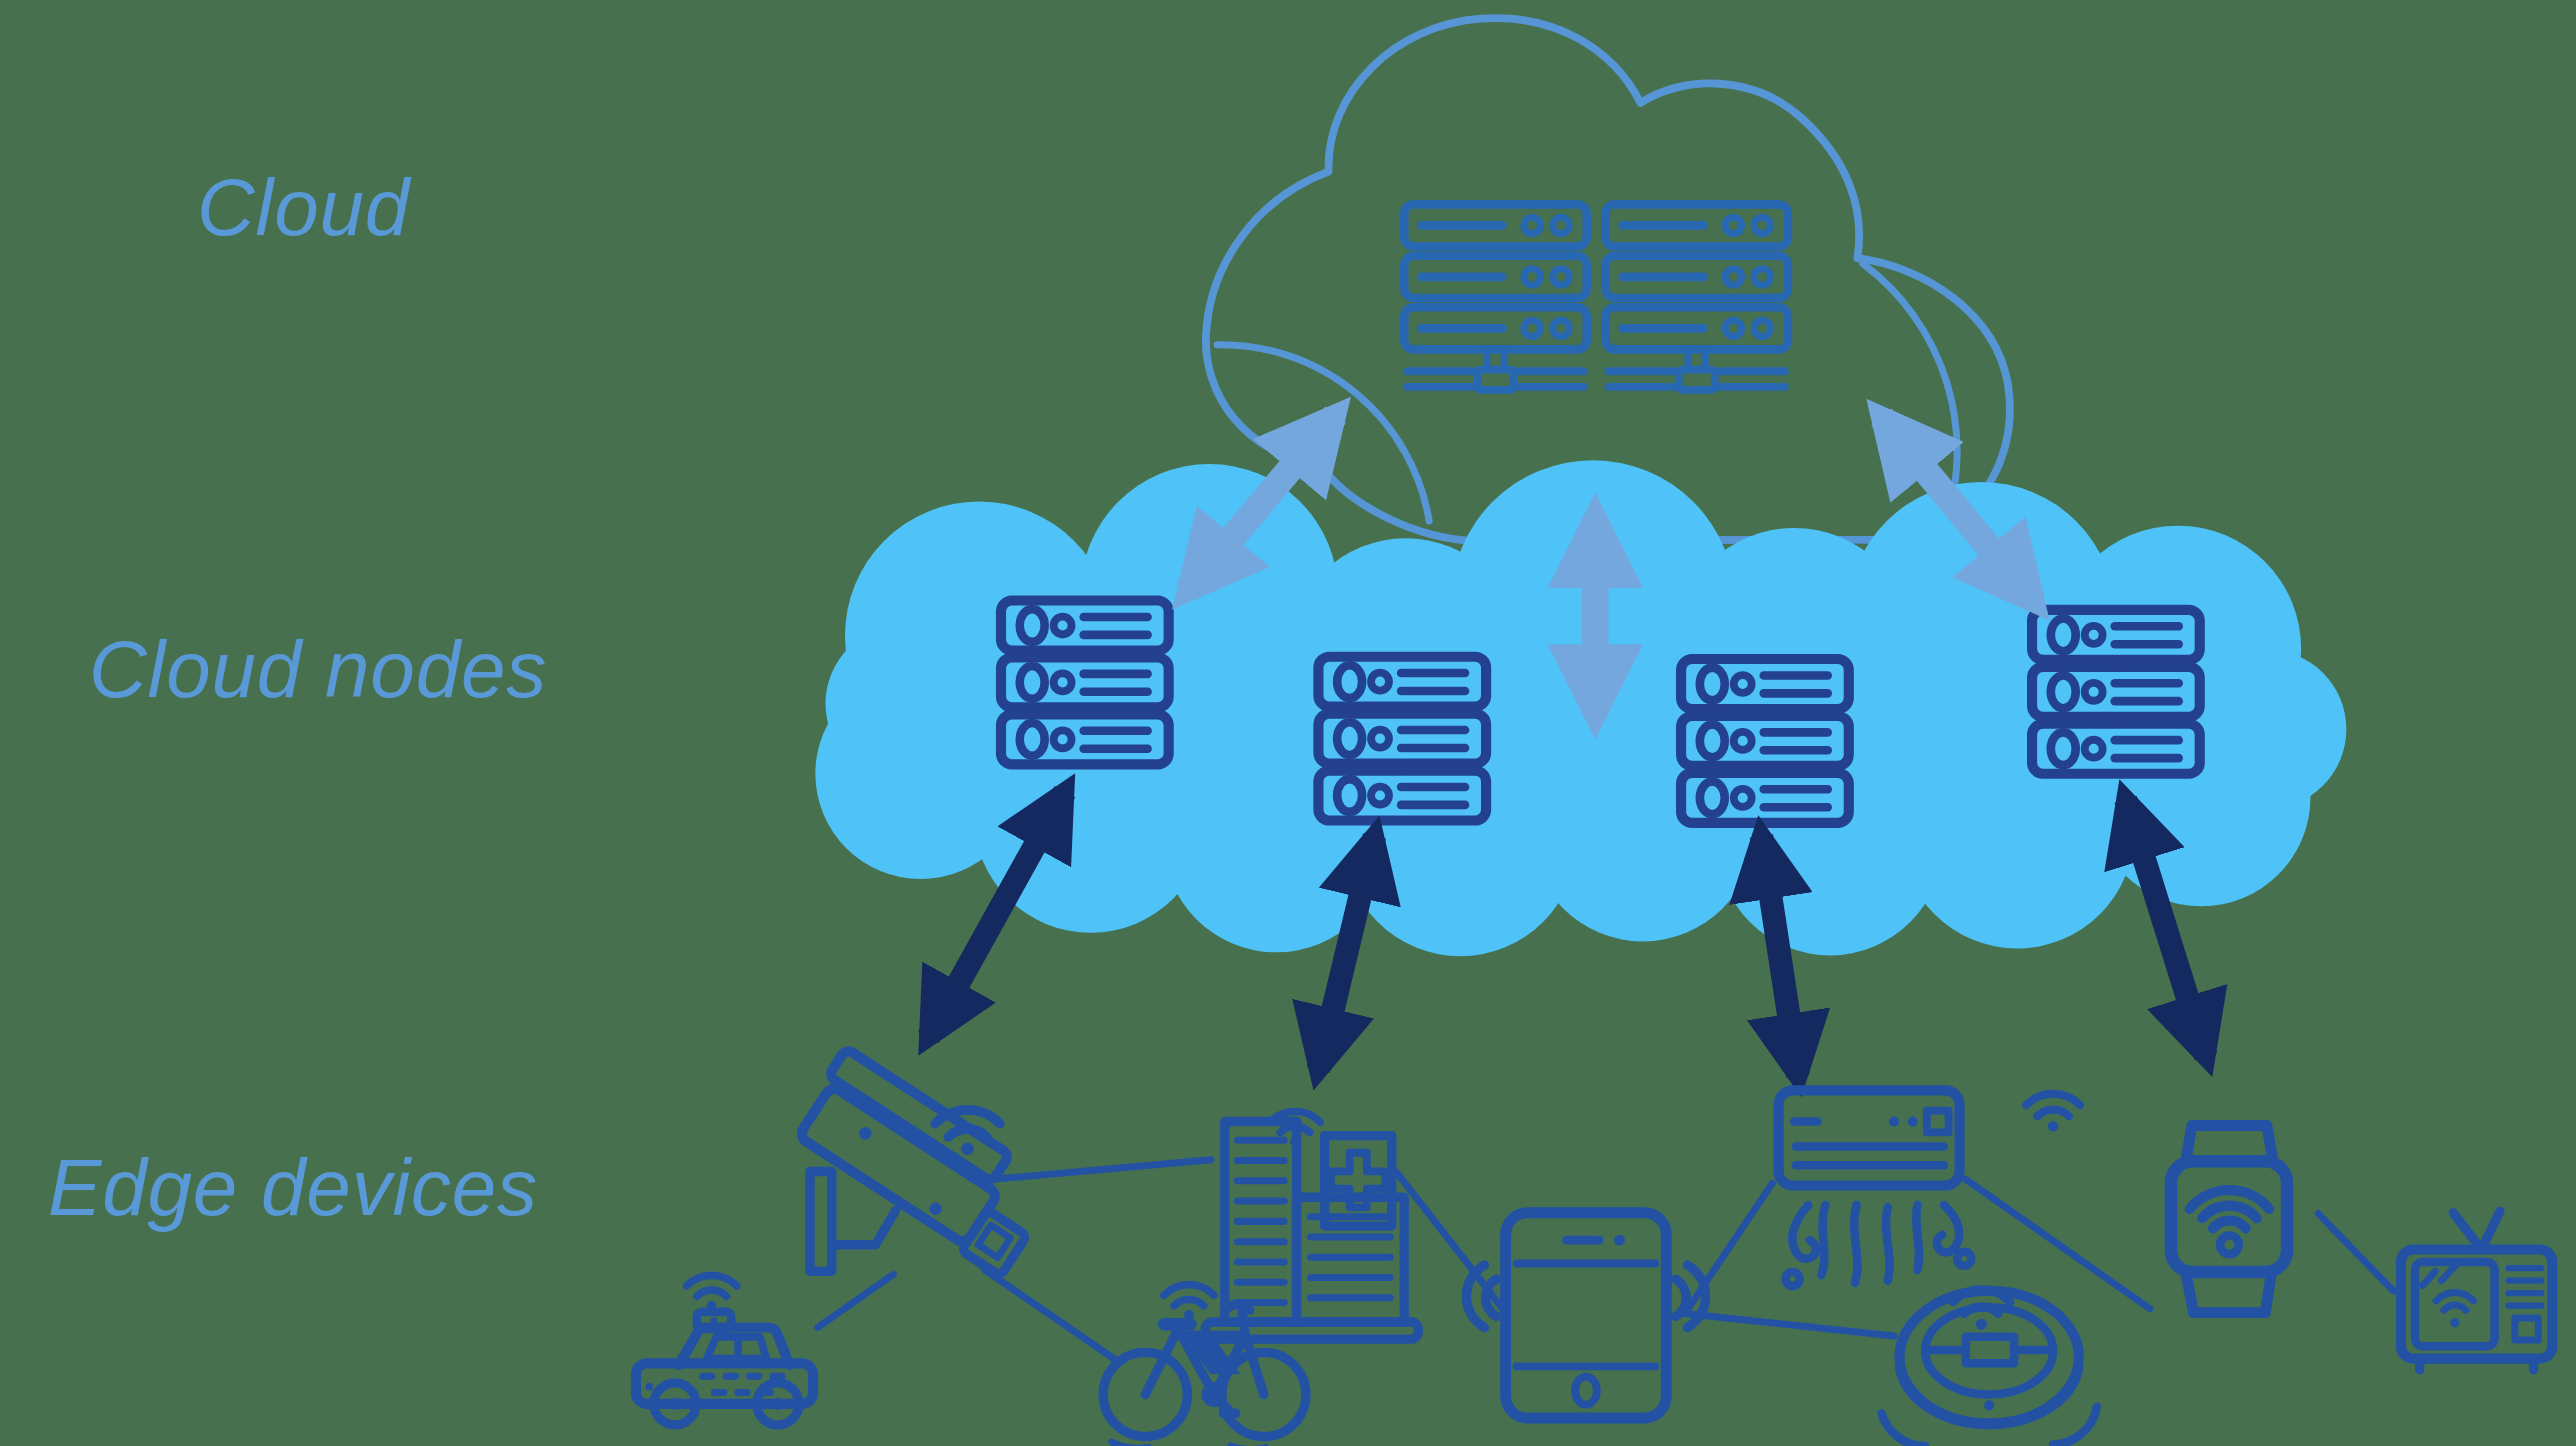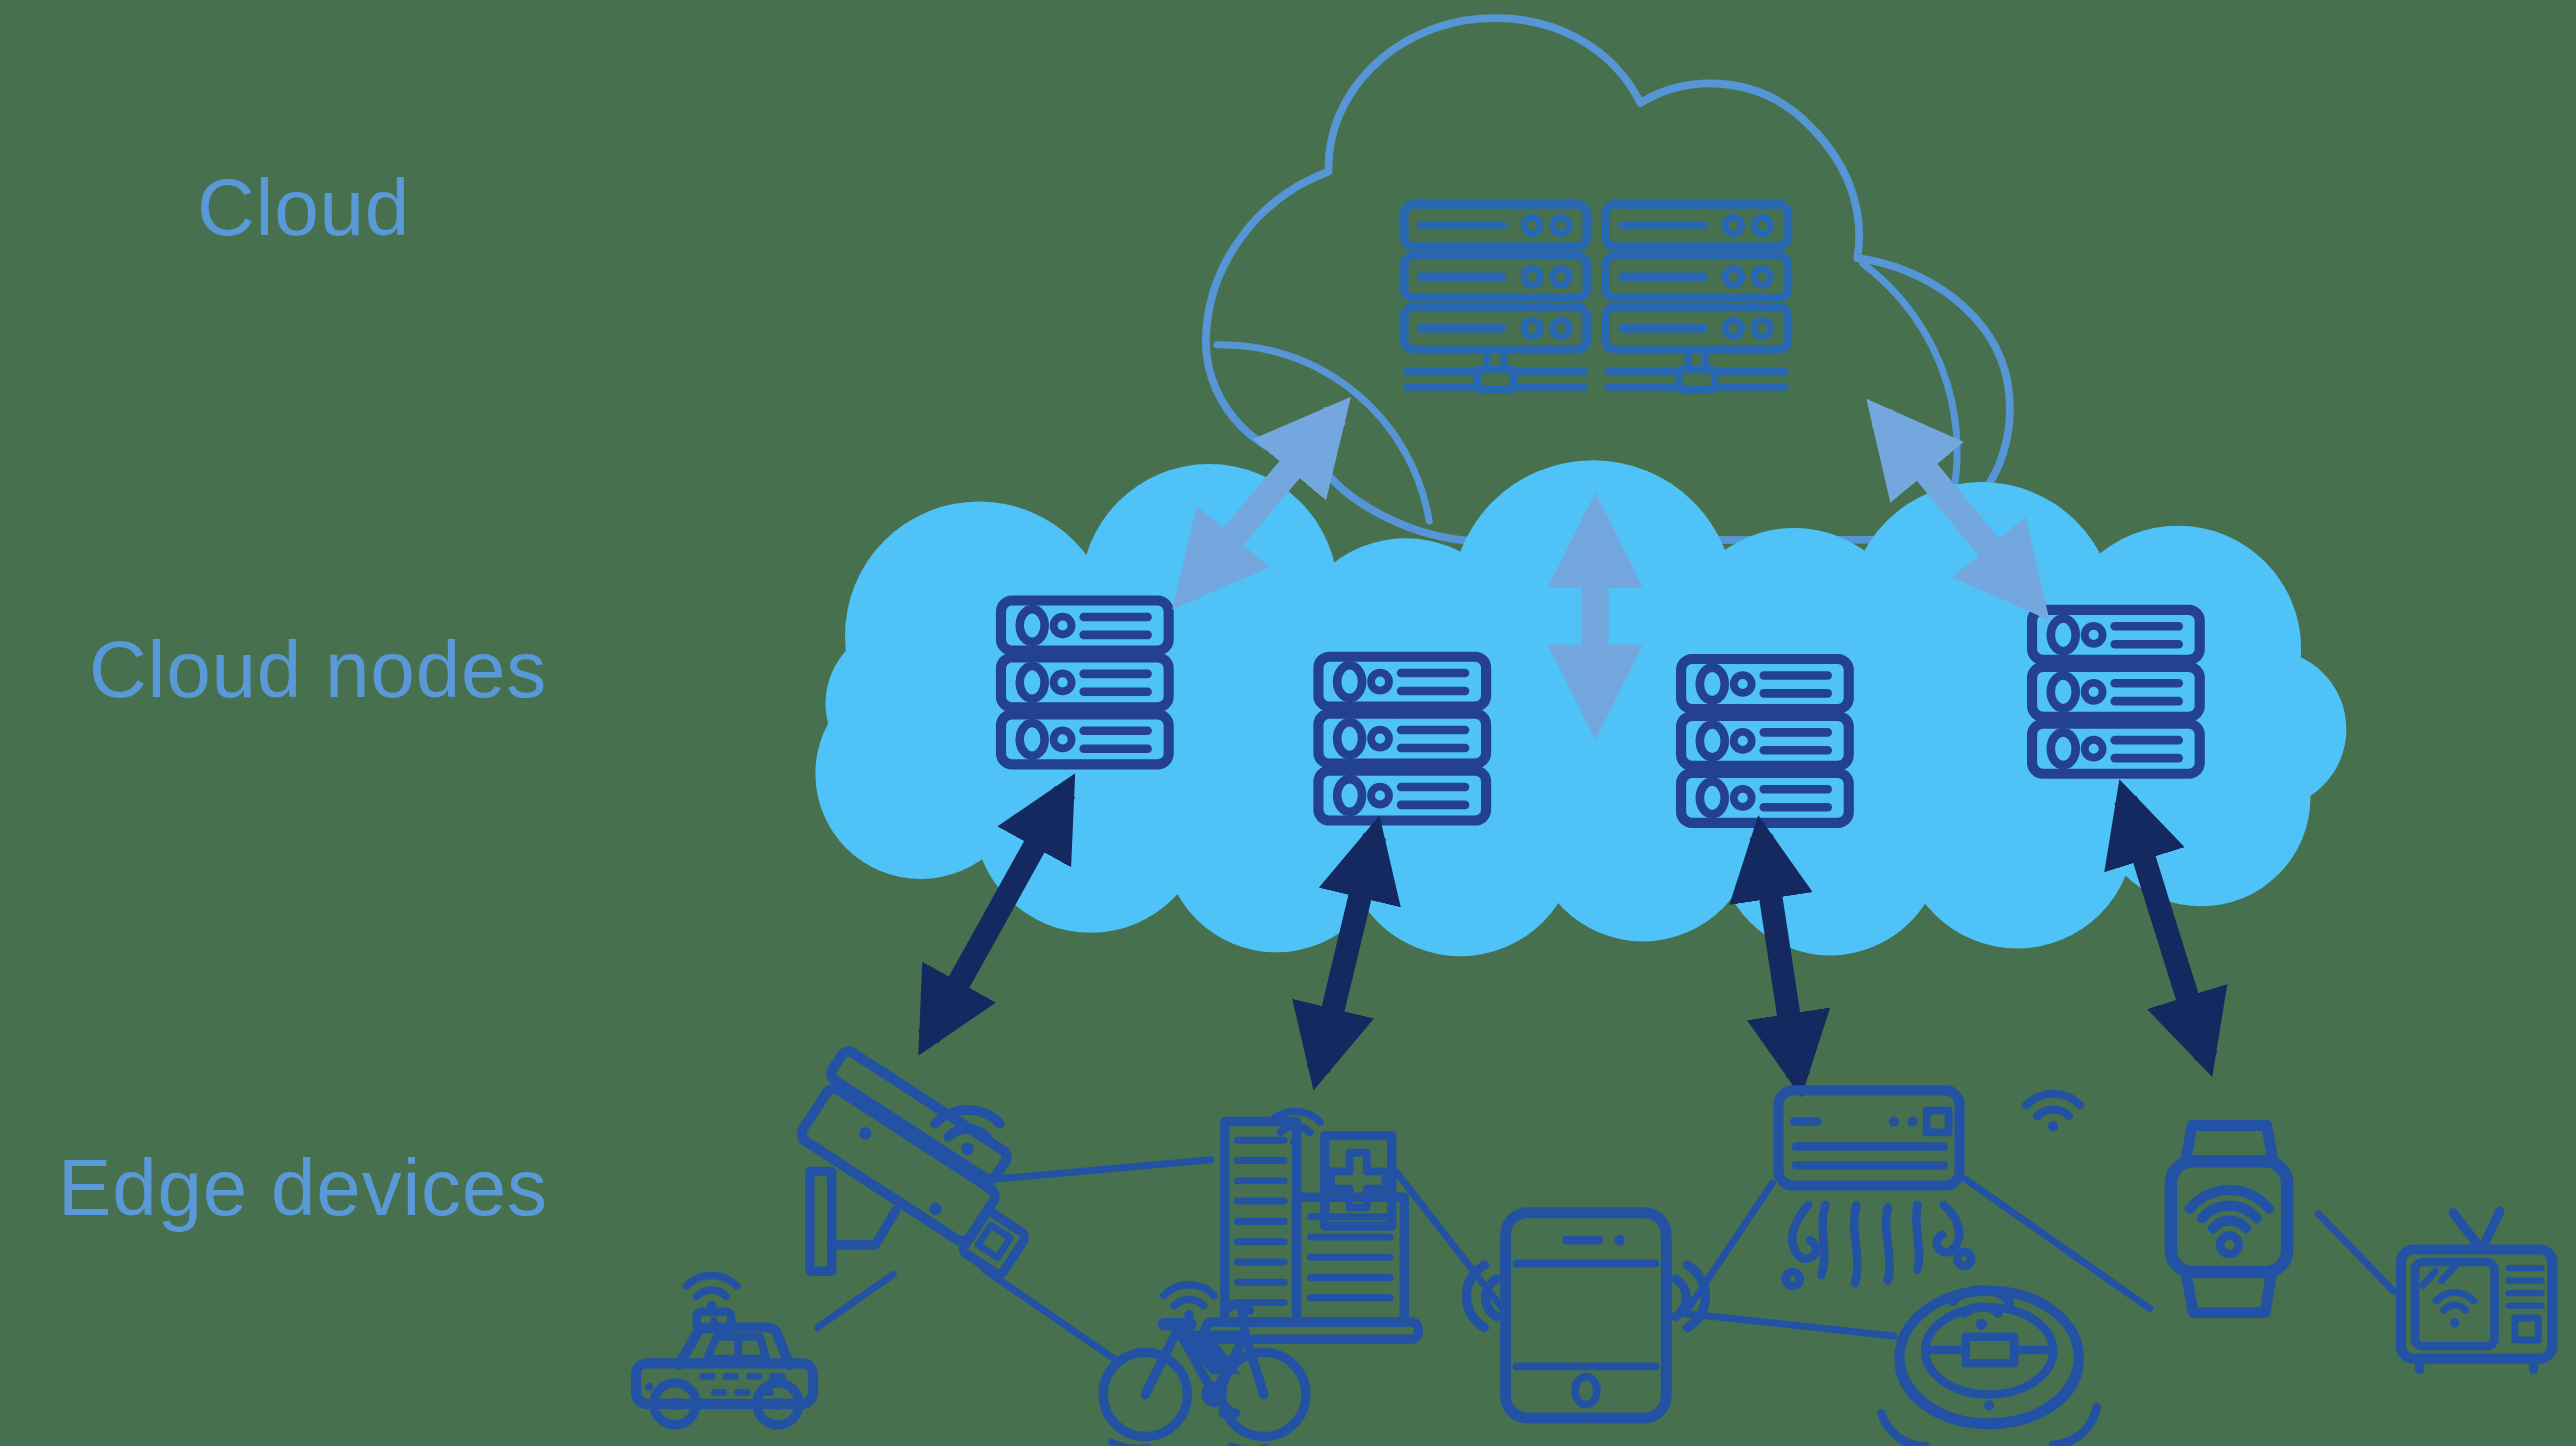--- a/index.html
+++ b/index.html
@@ -2,33 +2,34 @@
 <html style="--background: #47714E; --label-text: #5A99D8; --cloud-outline: #5796D6; --cloud-server-icon: #2867B2; --edge-cloud-fill: #4FC3F7; --edge-server-icon: #24418F; --cloud-edge-arrow: #74A7DE; --edge-device-arrow: #13295F; --device-icon: #2352A5;font-size:12.5px"><head>
 <meta charset="utf-8">
 <style>
   html,body{margin:0;padding:0;}
   .canvas{
     position:relative;
     width:2576px;height:1446px;
     background:var(--background,#47714E);
     overflow:hidden;
     font-family:"Liberation Sans", sans-serif;
+    font-style:italic;
   }
   .layer-label{
     position:absolute;
     font-size:80px;
     font-weight:400;
     color:var(--label-text,#5A99D8);
     letter-spacing:0.8px;
     white-space:nowrap;
     line-height:1.1;
   }
   #label-cloud{left:197px;top:164px;}
   #label-edge-nodes{left:89px;top:626px;}
-  #label-edge-devices{left:58px;top:1144px;}
+  #label-edge-devices{left:48px;top:1144px;}
   svg{position:absolute;left:0;top:0;}
   .cloudline{stroke:var(--cloud-outline,#5796D6);fill:none;stroke-linecap:round;stroke-linejoin:round;}
   .ecloud{fill:var(--edge-cloud-fill,#4FC3F7);stroke:none;}
   .cs{stroke:var(--cloud-server-icon,#2867B2);fill:none;stroke-linecap:round;stroke-linejoin:round;}
   .es{stroke:var(--edge-server-icon,#24418F);fill:none;stroke-linecap:round;stroke-linejoin:round;}
   .dev{stroke:var(--device-icon,#2352A5);fill:none;stroke-linecap:round;stroke-linejoin:round;}
   .devf{fill:var(--device-icon,#2352A5);stroke:none;}
   .net{stroke:var(--device-icon,#2352A5);stroke-linecap:round;}
   .arrow-light{stroke:var(--cloud-edge-arrow,#74A7DE);fill:none;}
   .arrow-dark{stroke:var(--edge-device-arrow,#13295F);fill:none;}

